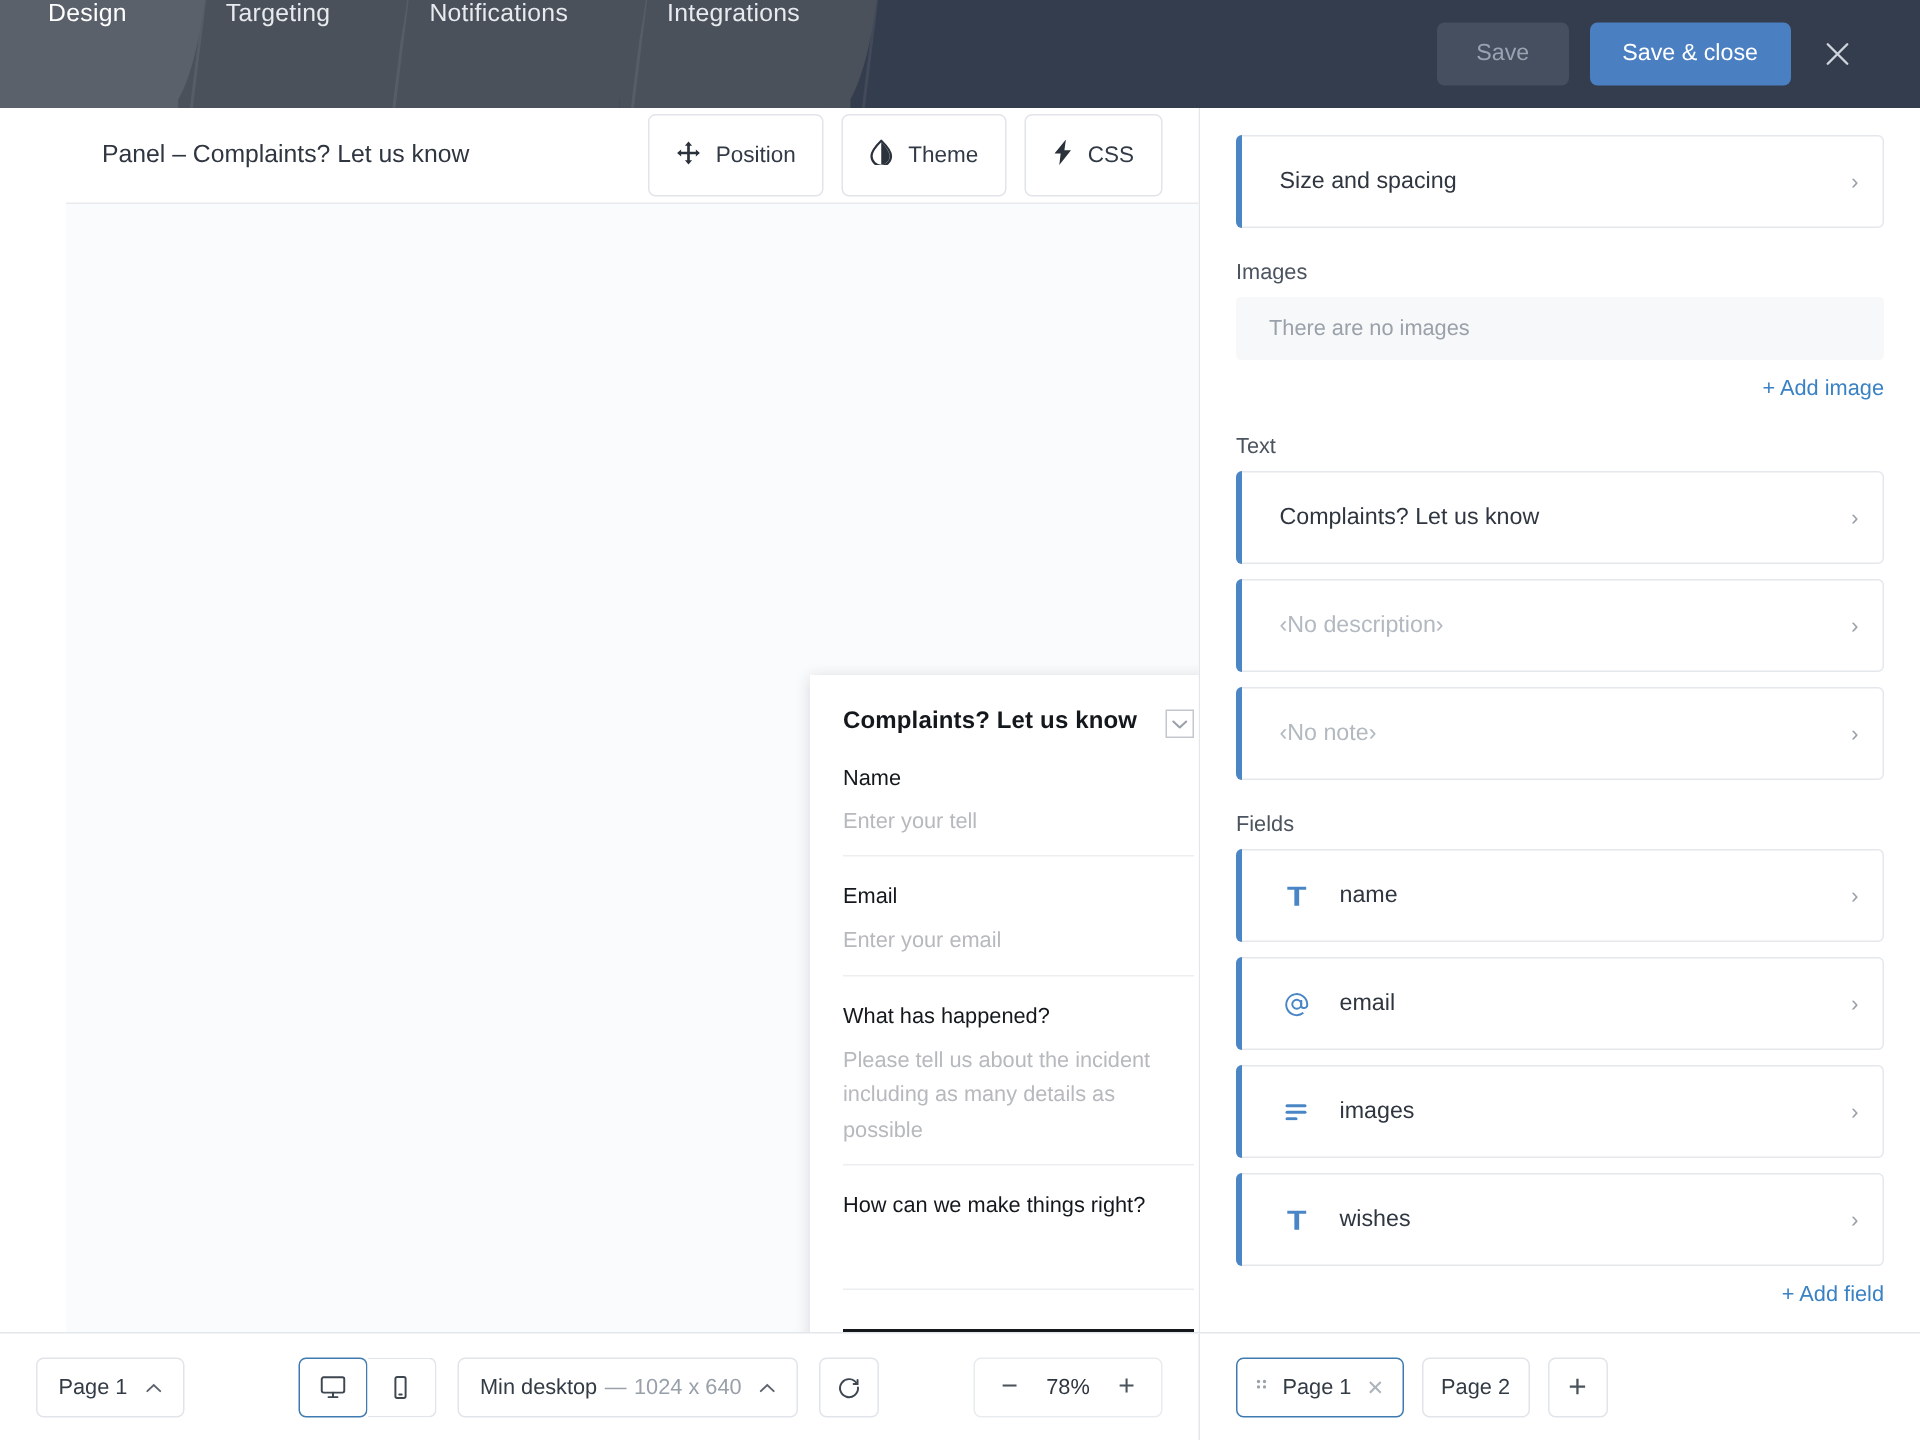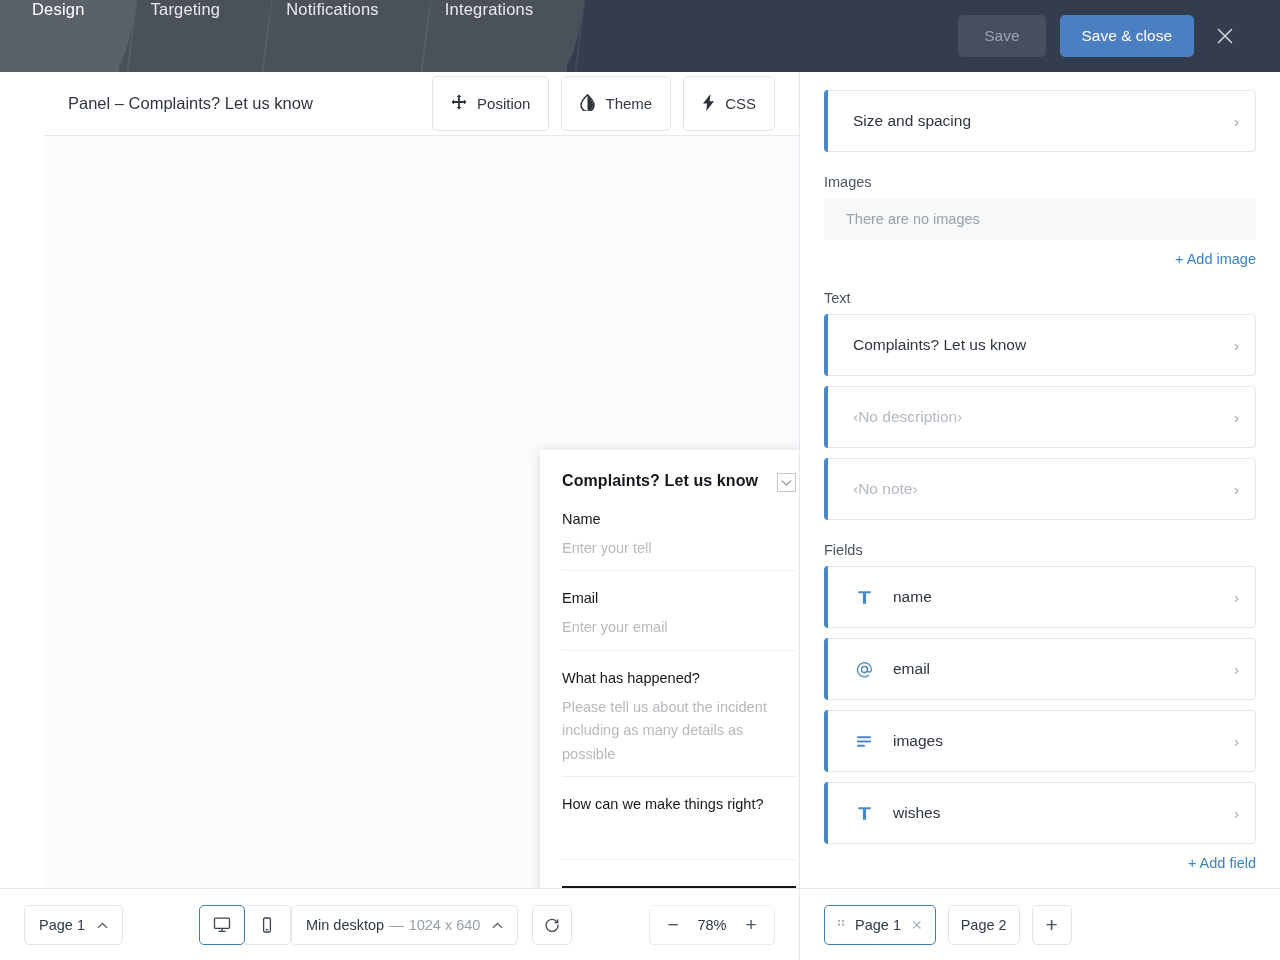--- a/index.html
+++ b/index.html
@@ -422,21 +422,21 @@
           </svg>
         </div>
         <div class="seg-btn">
           <svg width="18" height="18" viewBox="0 0 18 18" fill="none" stroke="#3e4650" stroke-width="1.3">
             <rect x="5.6" y="2" width="6.8" height="14" rx="1.2"></rect>
             <path d="M8.2 13.6 h1.6" stroke-linecap="round"></path>
           </svg>
         </div>
       </div>
 
-      <button class="fbtn" style="">
+      <button class="fbtn" style="margin-left:14px">
         <span style="display:flex;gap:5px;align-items:baseline">
           <span>Min desktop</span>
           <span style="color:#98a0a9">—</span>
           <span style="color:#98a0a9">1024 x 640</span>
         </span>
         <span class="caret">
           <svg width="11" height="7" viewBox="0 0 11 7" fill="none" stroke="#5d646d" stroke-width="1.3" stroke-linecap="round">
               <path d="M1.2 5.4 L5.5 1.4 L9.8 5.4"></path>
             </svg>
         </span>

